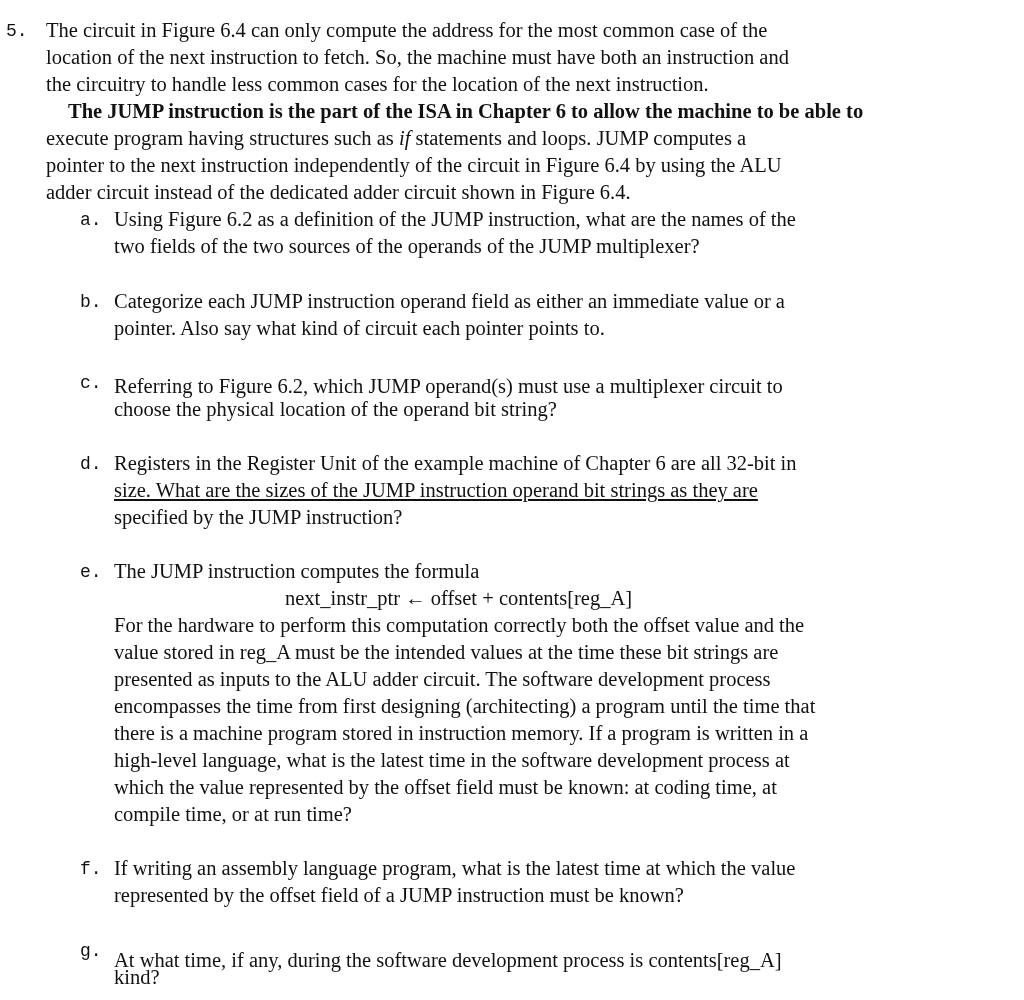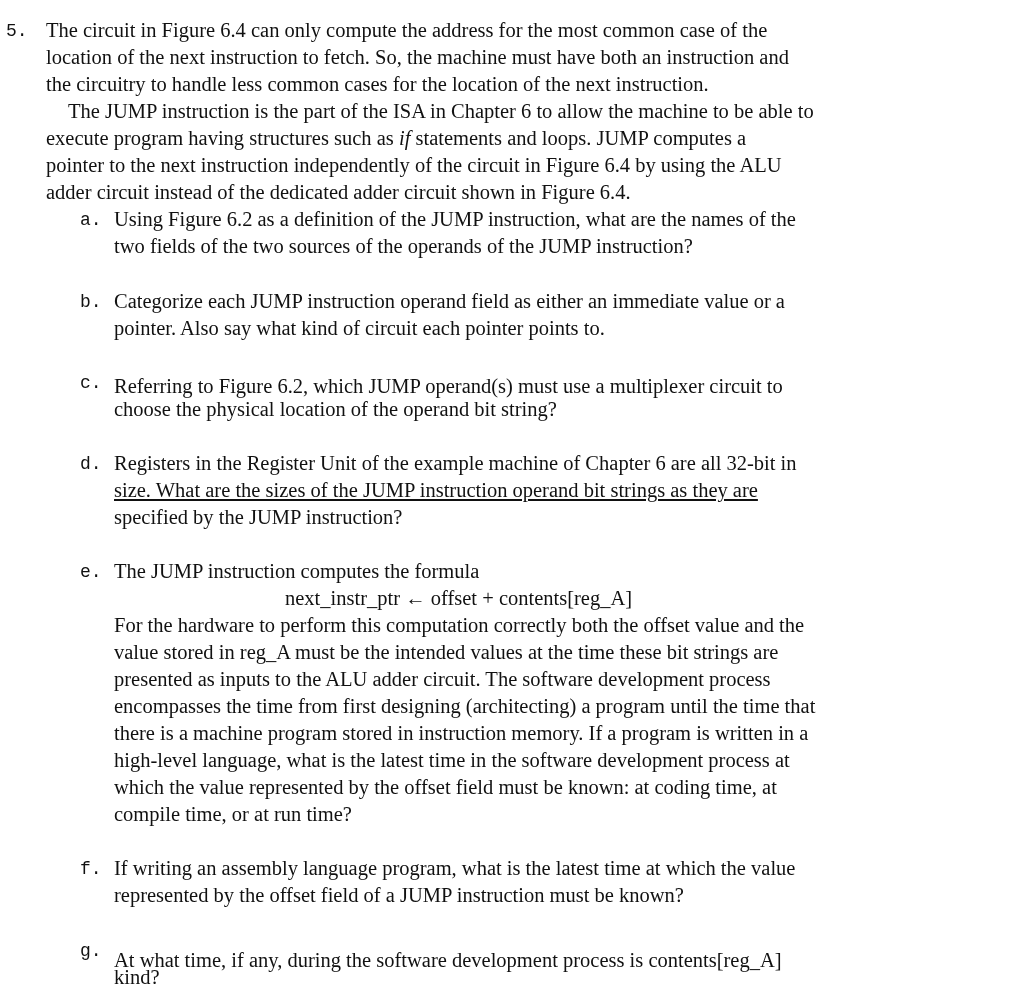--- a/index.html
+++ b/index.html
@@ -13,28 +13,28 @@
   .it { font-style: italic; }
 </style>
 </head>
 <body>
 
 <div class="line mono" style="left:6px; top:18px;">5.</div>
 <div class="line" style="left:46px; top:17px;">The circuit in Figure 6.4 can only compute the address for the most common case of the</div>
 <div class="line" style="left:46px; top:44px;text-align:center;">location of the next instruction to fetch.  So, the machine must have both an instruction and</div>
 <div class="line" style="left:46px; top:71px;">the circuitry to handle less common cases for the location of the next instruction.</div>
 
-<div class="line" style="left:68px; top:98px;">The JUMP instruction is the part of the ISA in Chapter 6 to allow the machine to be able to</div>
+<div class="line" style="left:68px; top:98px;font-weight:bold;">The JUMP instruction is the part of the ISA in Chapter 6 to allow the machine to be able to</div>
 <div class="line" style="left:46px; top:125px;"><span>execute program having structures such as </span><span class="it">if</span><span> statements and loops.  JUMP computes a</span></div>
 <div class="line" style="left:46px; top:152px;">pointer to the next instruction independently of the circuit in Figure 6.4 by using the ALU</div>
 <div class="line" style="left:46px; top:179px;">adder circuit instead of the dedicated adder circuit shown in Figure 6.4.</div>
 
 <div class="line mono" style="left:80px; top:207px;">a.</div>
 <div class="line" style="left:114px; top:206px;text-align:center;">Using Figure 6.2 as a definition of the JUMP instruction, what are the names of the</div>
-<div class="line" style="left:114px; top:233px;">two fields of the two sources of the operands of the JUMP instruction?</div>
+<div class="line" style="left:114px; top:233px;">two fields of the two sources of the operands of the JUMP multiplexer?</div>
 
 <div class="line mono" style="left:80px; top:289px;">b.</div>
 <div class="line" style="left:114px; top:288px;">Categorize each JUMP instruction operand field as either an immediate value or a</div>
 <div class="line" style="left:114px; top:315px;">pointer.  Also say what kind of circuit each pointer points to.</div>
 
 <div class="line mono" style="left:80px; top:370px;">c.</div>
 <div class="line" style="left:114px; top:373px;">Referring to Figure 6.2, which JUMP operand(s) must use a multiplexer circuit to</div>
 <div class="line" style="left:114px; top:396px;">choose the physical location of the operand bit string?</div>
 
 <div class="line mono" style="left:80px; top:451px;">d.</div>

